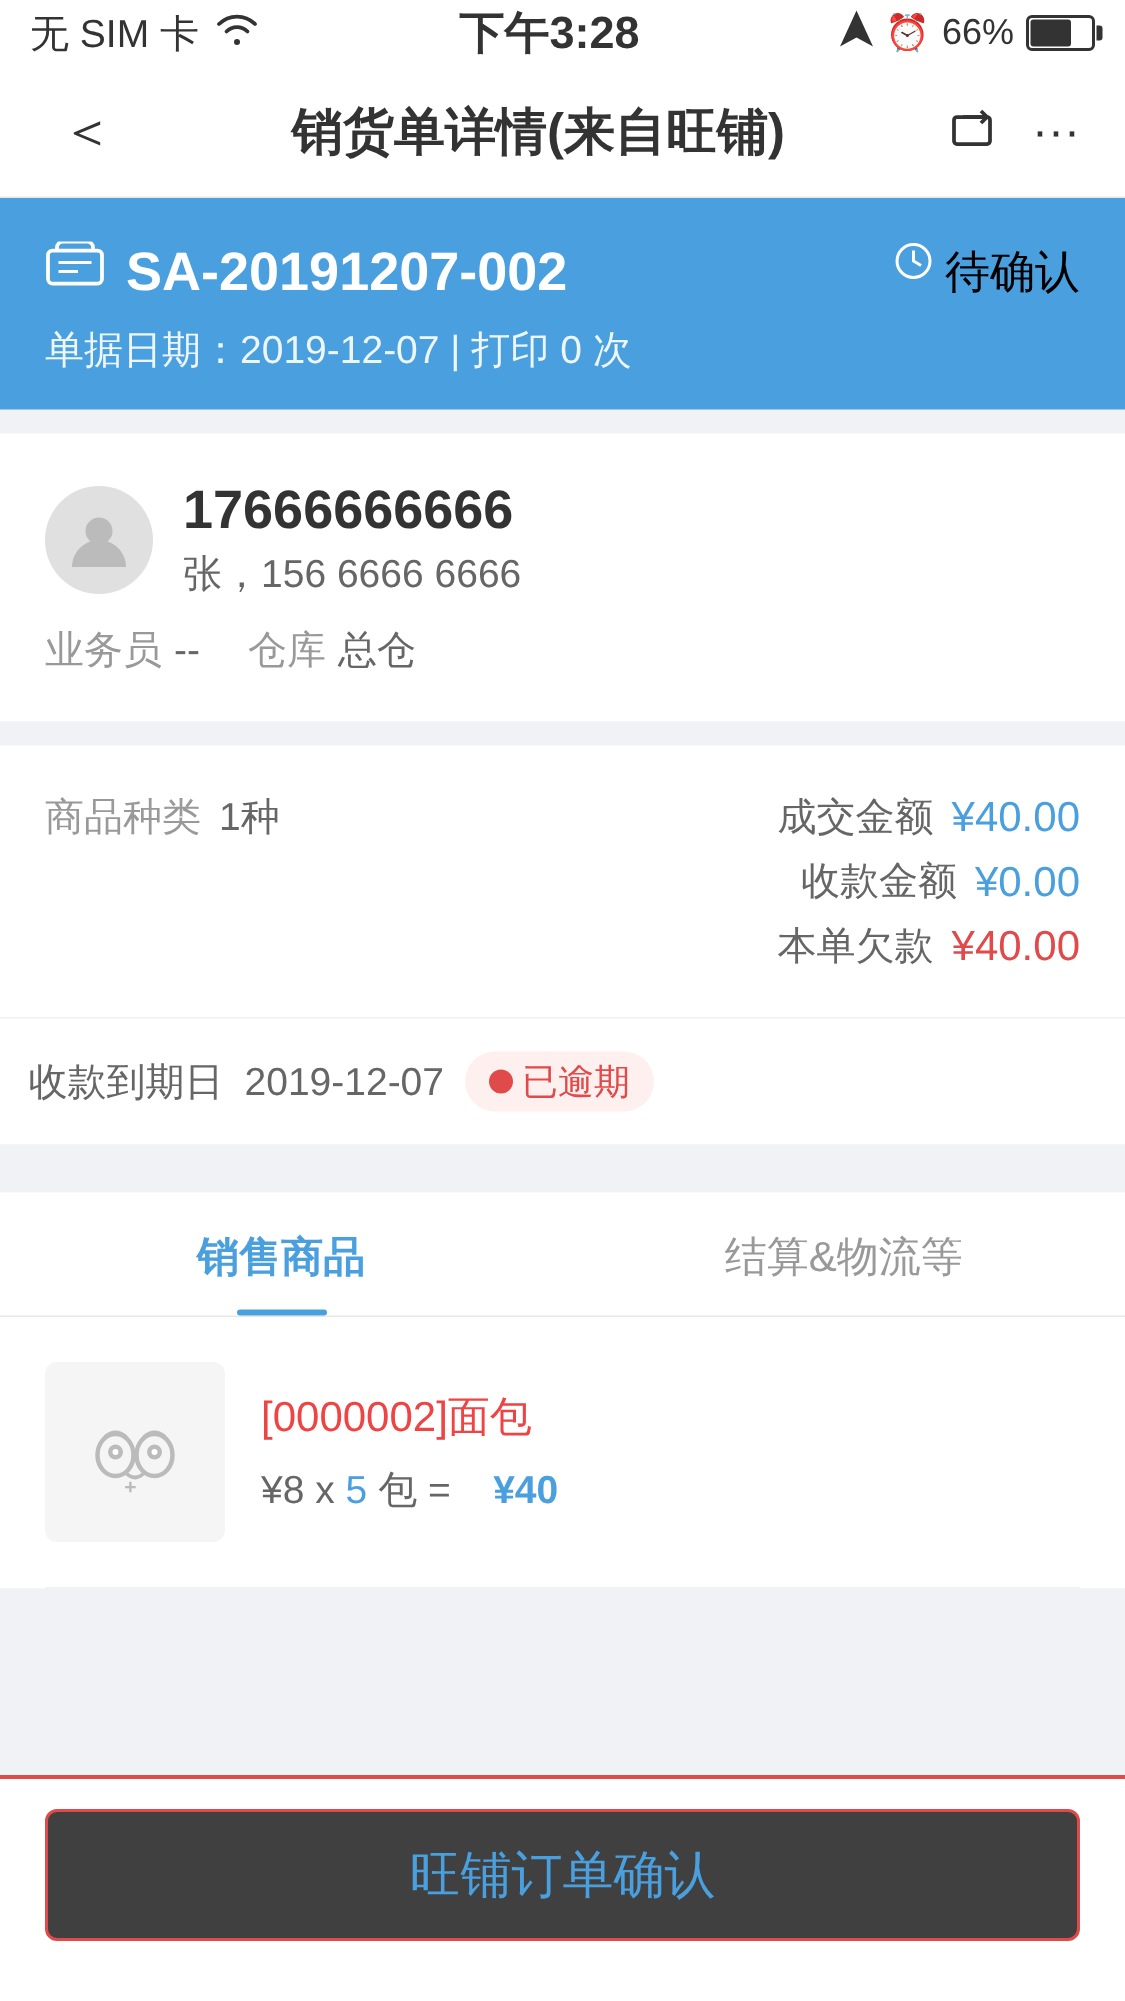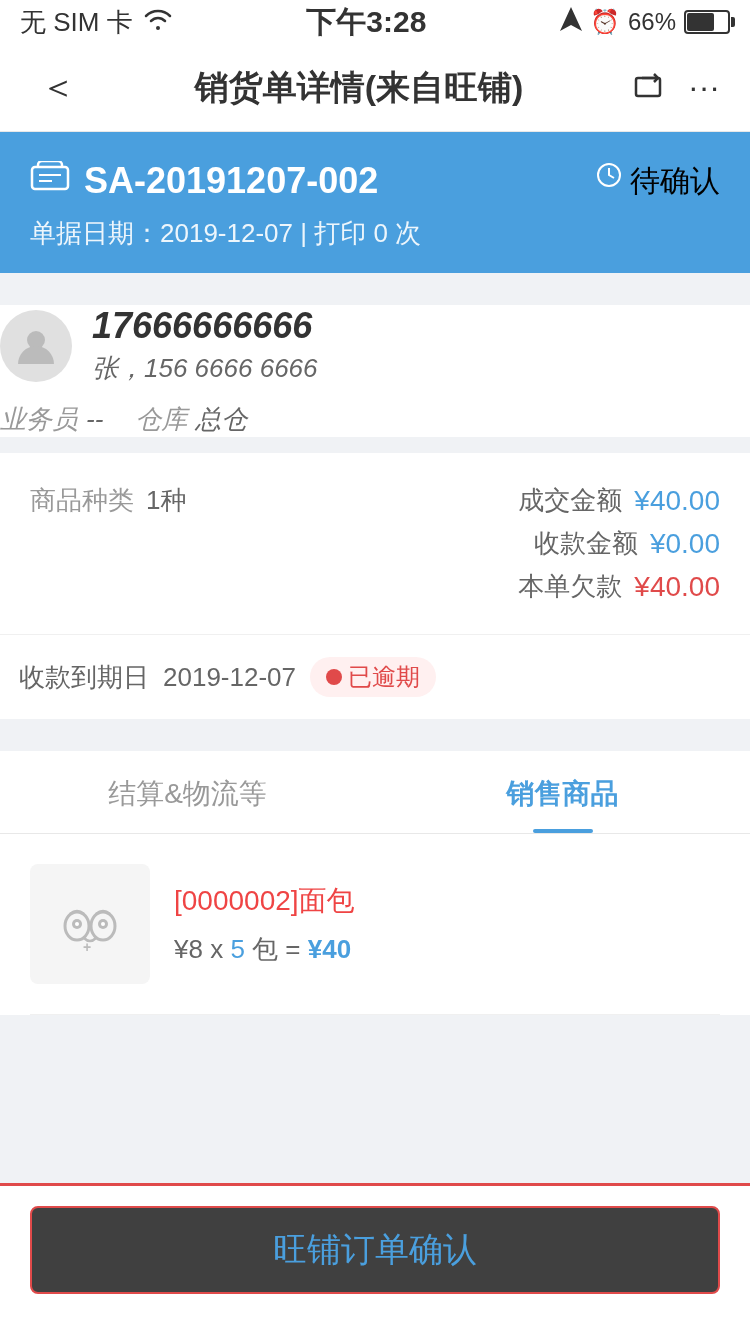--- a/index.html
+++ b/index.html
@@ -116,22 +116,22 @@
       font-size: 30px;
     }
     .order-meta {
       color: rgba(255,255,255,0.9);
       font-size: 26px;
     }
 
     
     .customer-card {
       background: #fff;
-      margin-top: 32px;
-      font-style: italic;
+      padding: 30px;
+      margin-top: 16px;
     }
     .customer-main {
       display: flex;
       align-items: center;
       gap: 20px;
       margin-bottom: 16px;
     }
     .avatar {
       width: 72px;
       height: 72px;
@@ -283,21 +283,21 @@
       font-size: 28px;
       color: #ef4444;
       font-weight: 500;
       margin-bottom: 12px;
     }
     .product-price {
       font-size: 26px;
       color: #666;
     }
     .product-price .quantity { color: #4a9fde; }
-    .product-price .total { color: #4a9fde; font-weight: 600; }
+    .product-price .total { color: #4a9fde; font-weight: 600; margin-left: 21px; }
 
     
     .bottom-spacer {
       background: #f0f2f5;
       flex: 1;
       min-height: 200px;
     }
 
     
     .confirm-btn-wrapper {
@@ -459,25 +459,25 @@
     <span>2019-12-07</span>
     <span class="overdue-badge">
       <span class="overdue-dot"></span>
       <span>已逾期</span>
     </span>
   </div>
 
   <div class="divider"></div>
 
   <div class="tabs">
+    <div class="tab active">
+      <span>销售商品</span>
+    </div>
     <div class="tab">
       <span>结算&amp;物流等</span>
-    </div>
-    <div class="tab active">
-      <span>销售商品</span>
     </div>
   </div>
 
   <div class="product-list">
     <div class="product-item">
       <div class="product-thumb">
         <div class="product-thumb-inner">
 
           <svg width="80" height="60" viewBox="0 0 80 60" fill="none">
             <ellipse cx="27" cy="32" rx="12" ry="14" stroke="#bbb" stroke-width="3" fill="none"></ellipse>

